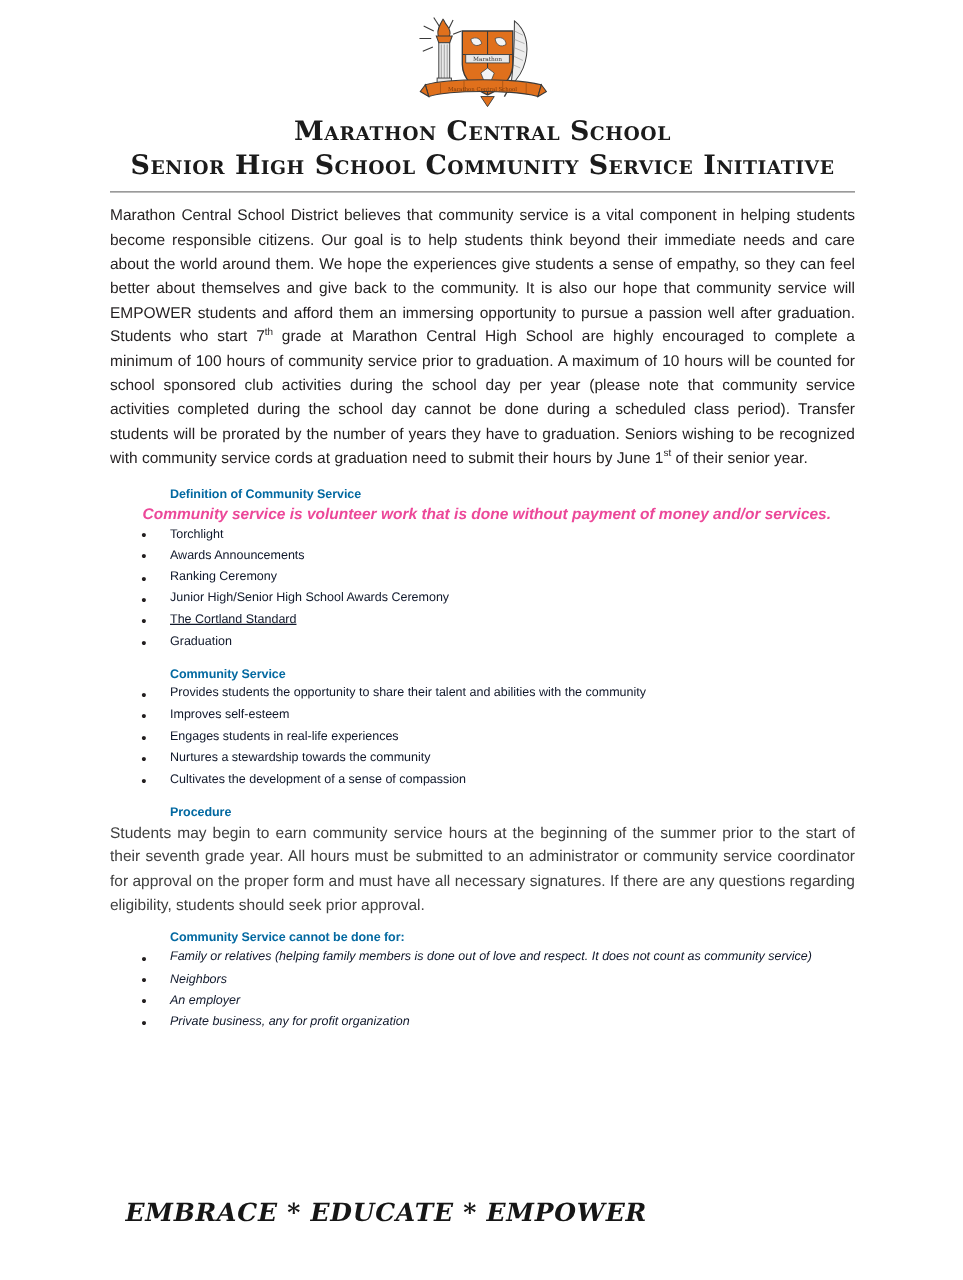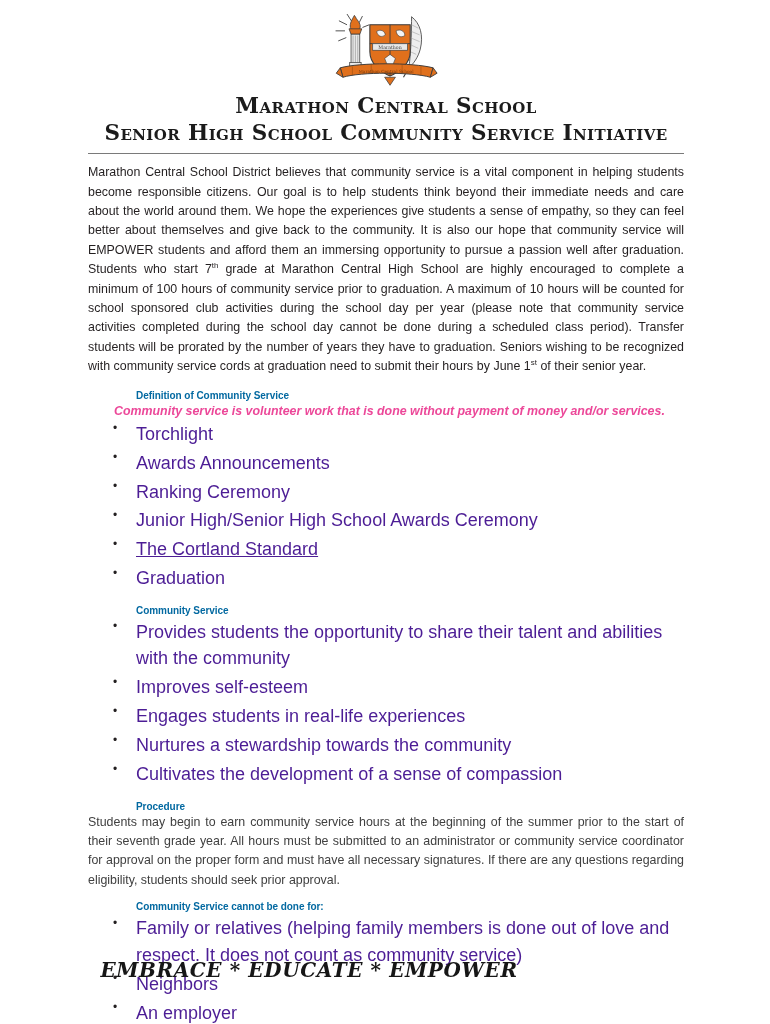--- a/index.html
+++ b/index.html
@@ -110,37 +110,37 @@
   }
 
   
   ul.bul {
     list-style: none;
     margin: 3px 0 0 0;
     padding: 0;
   }
   ul.bul li {
     position: relative;
-    font-size: 18px;
+    font-size: 10px;
     line-height: 1.47;
     padding-left: 48px;
     margin-bottom: 2.5px;
-    color: #4c1d95;
+    color: #0f172a;
   }
   ul.bul li::before {
     content: "\2022";
     position: absolute;
     left: 25px;
     top: -0.5px;
     font-size: 12px;
     color: #231f20;
   }
   ul.bul li .u { text-decoration: underline; }
 
-  ul.bul.wide li { padding-right: 0; }
+  ul.bul.wide li { padding-right: 0; font-style: italic; }
 
   p.proc {
     font-size: 12.4px;
     line-height: 1.565;
     text-align: justify;
     margin: 1px 0 0 0;
     color: #404040;
   }
 
   

